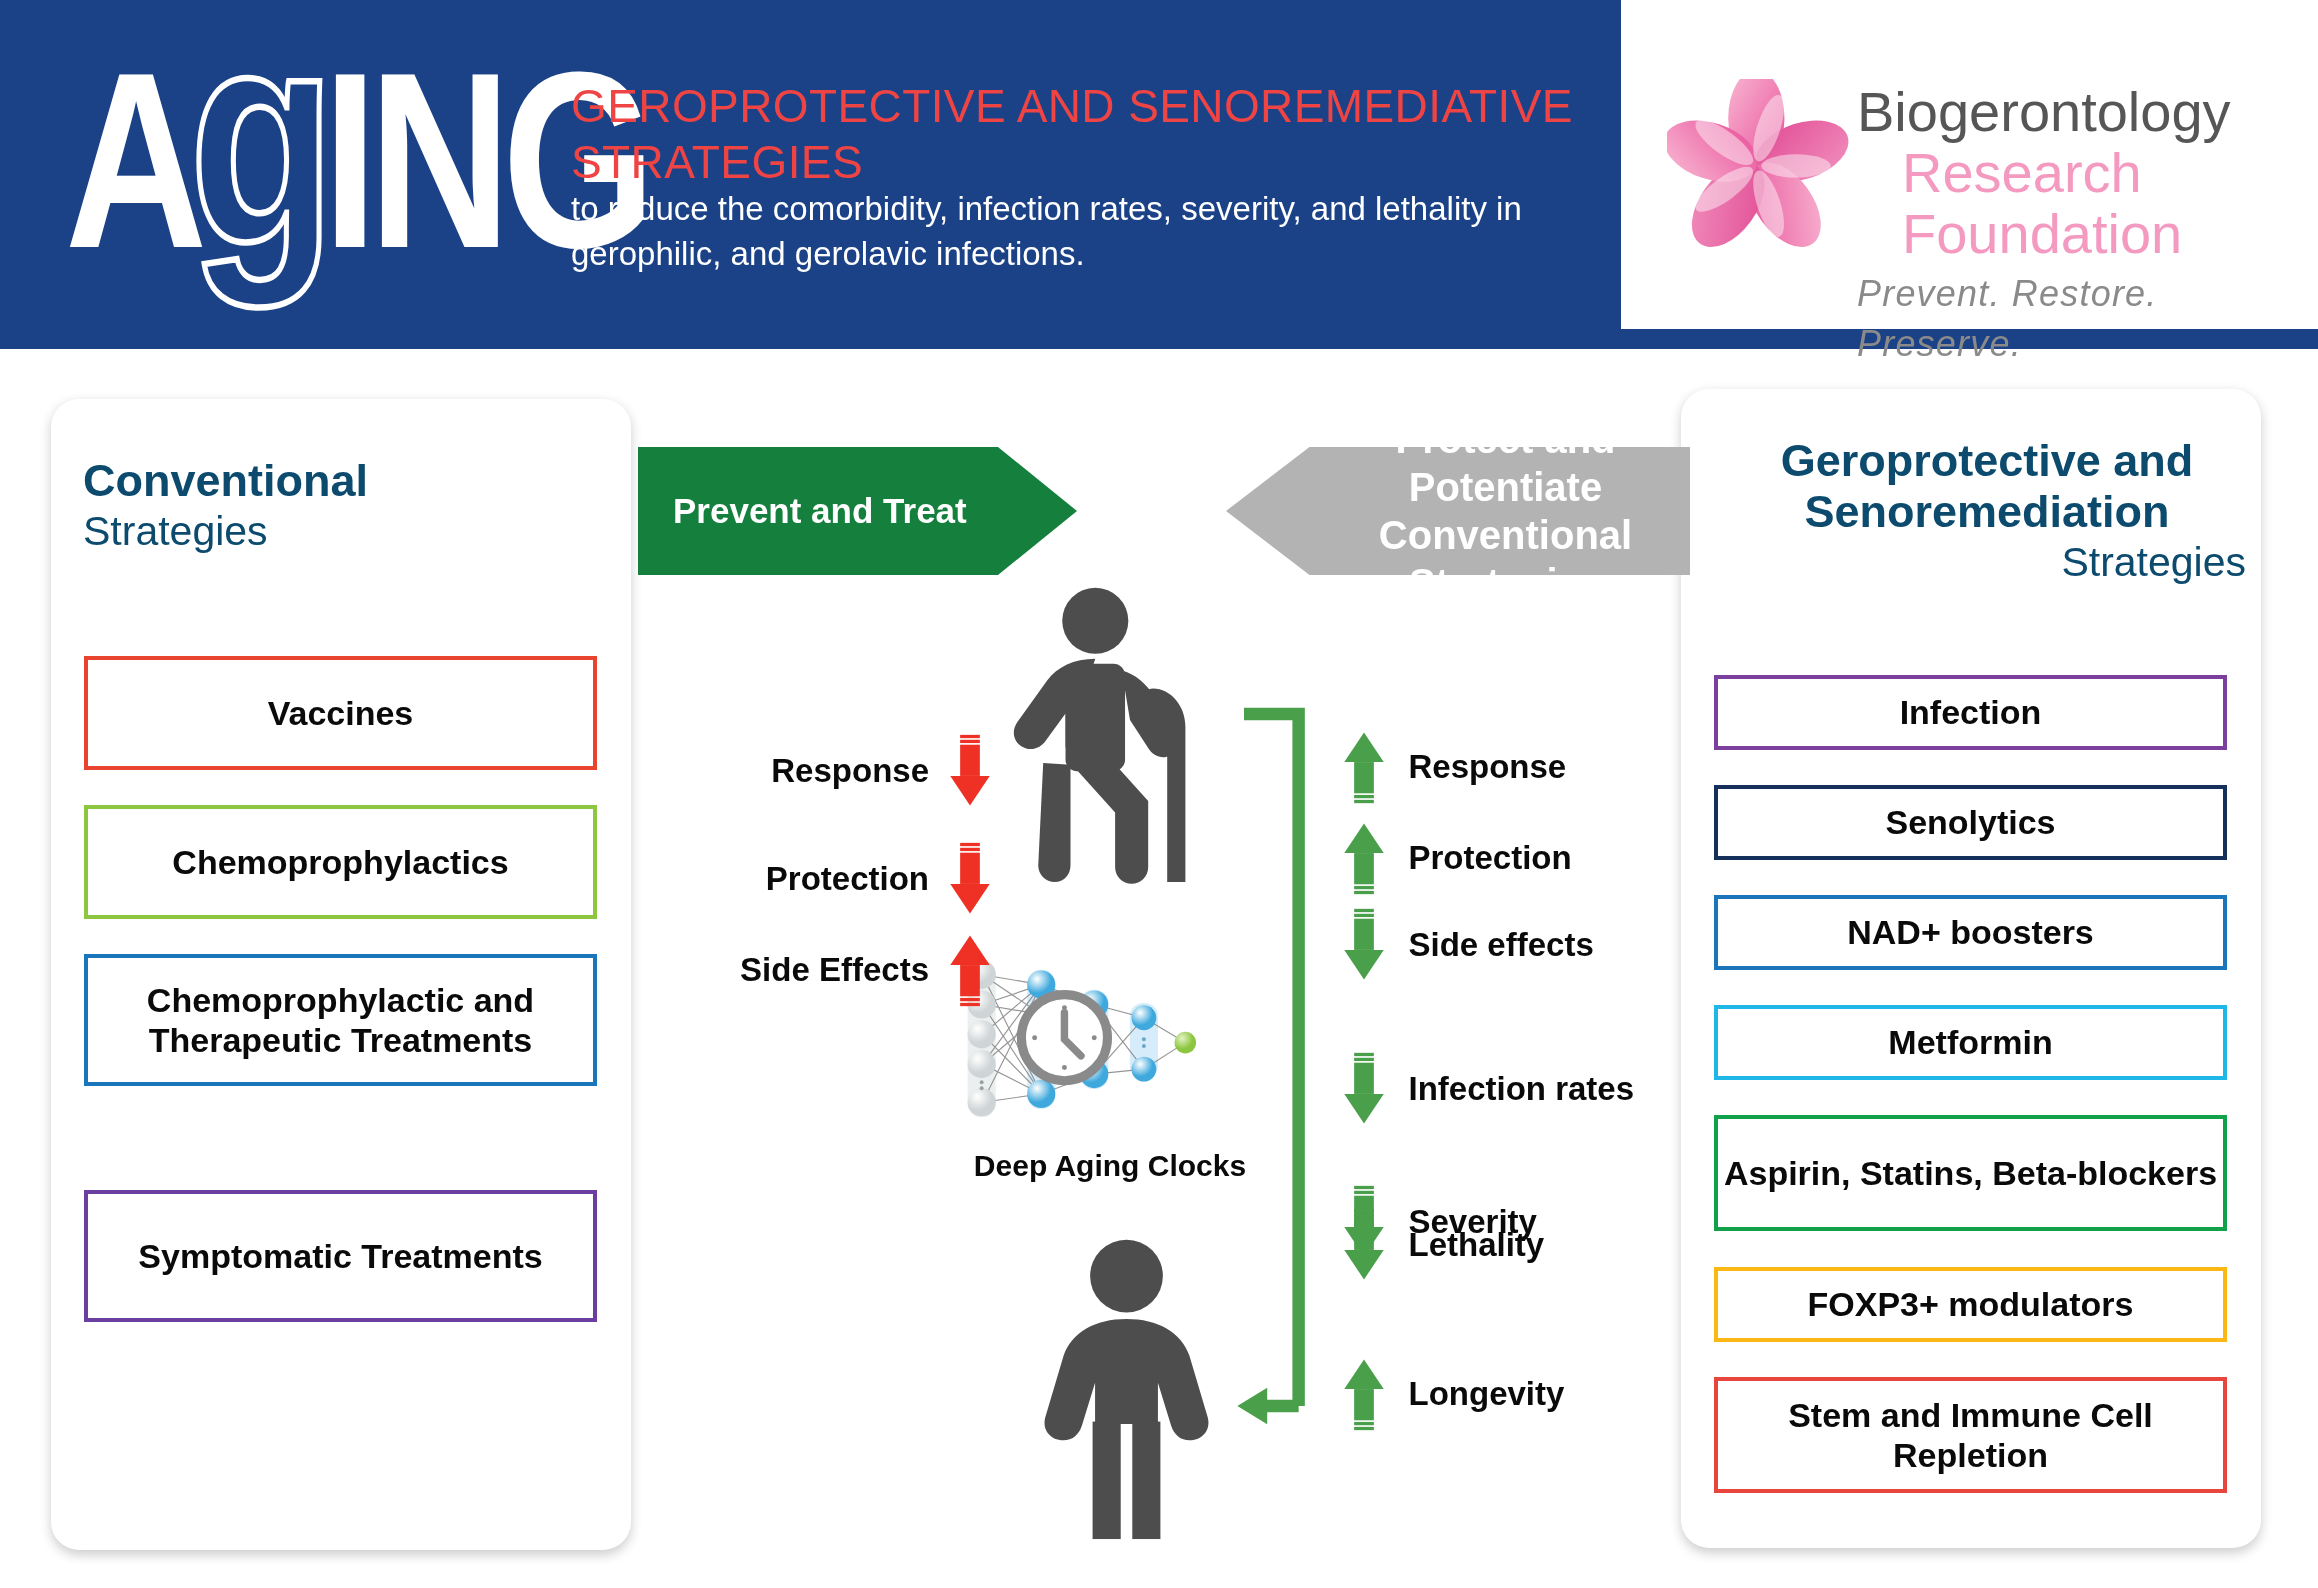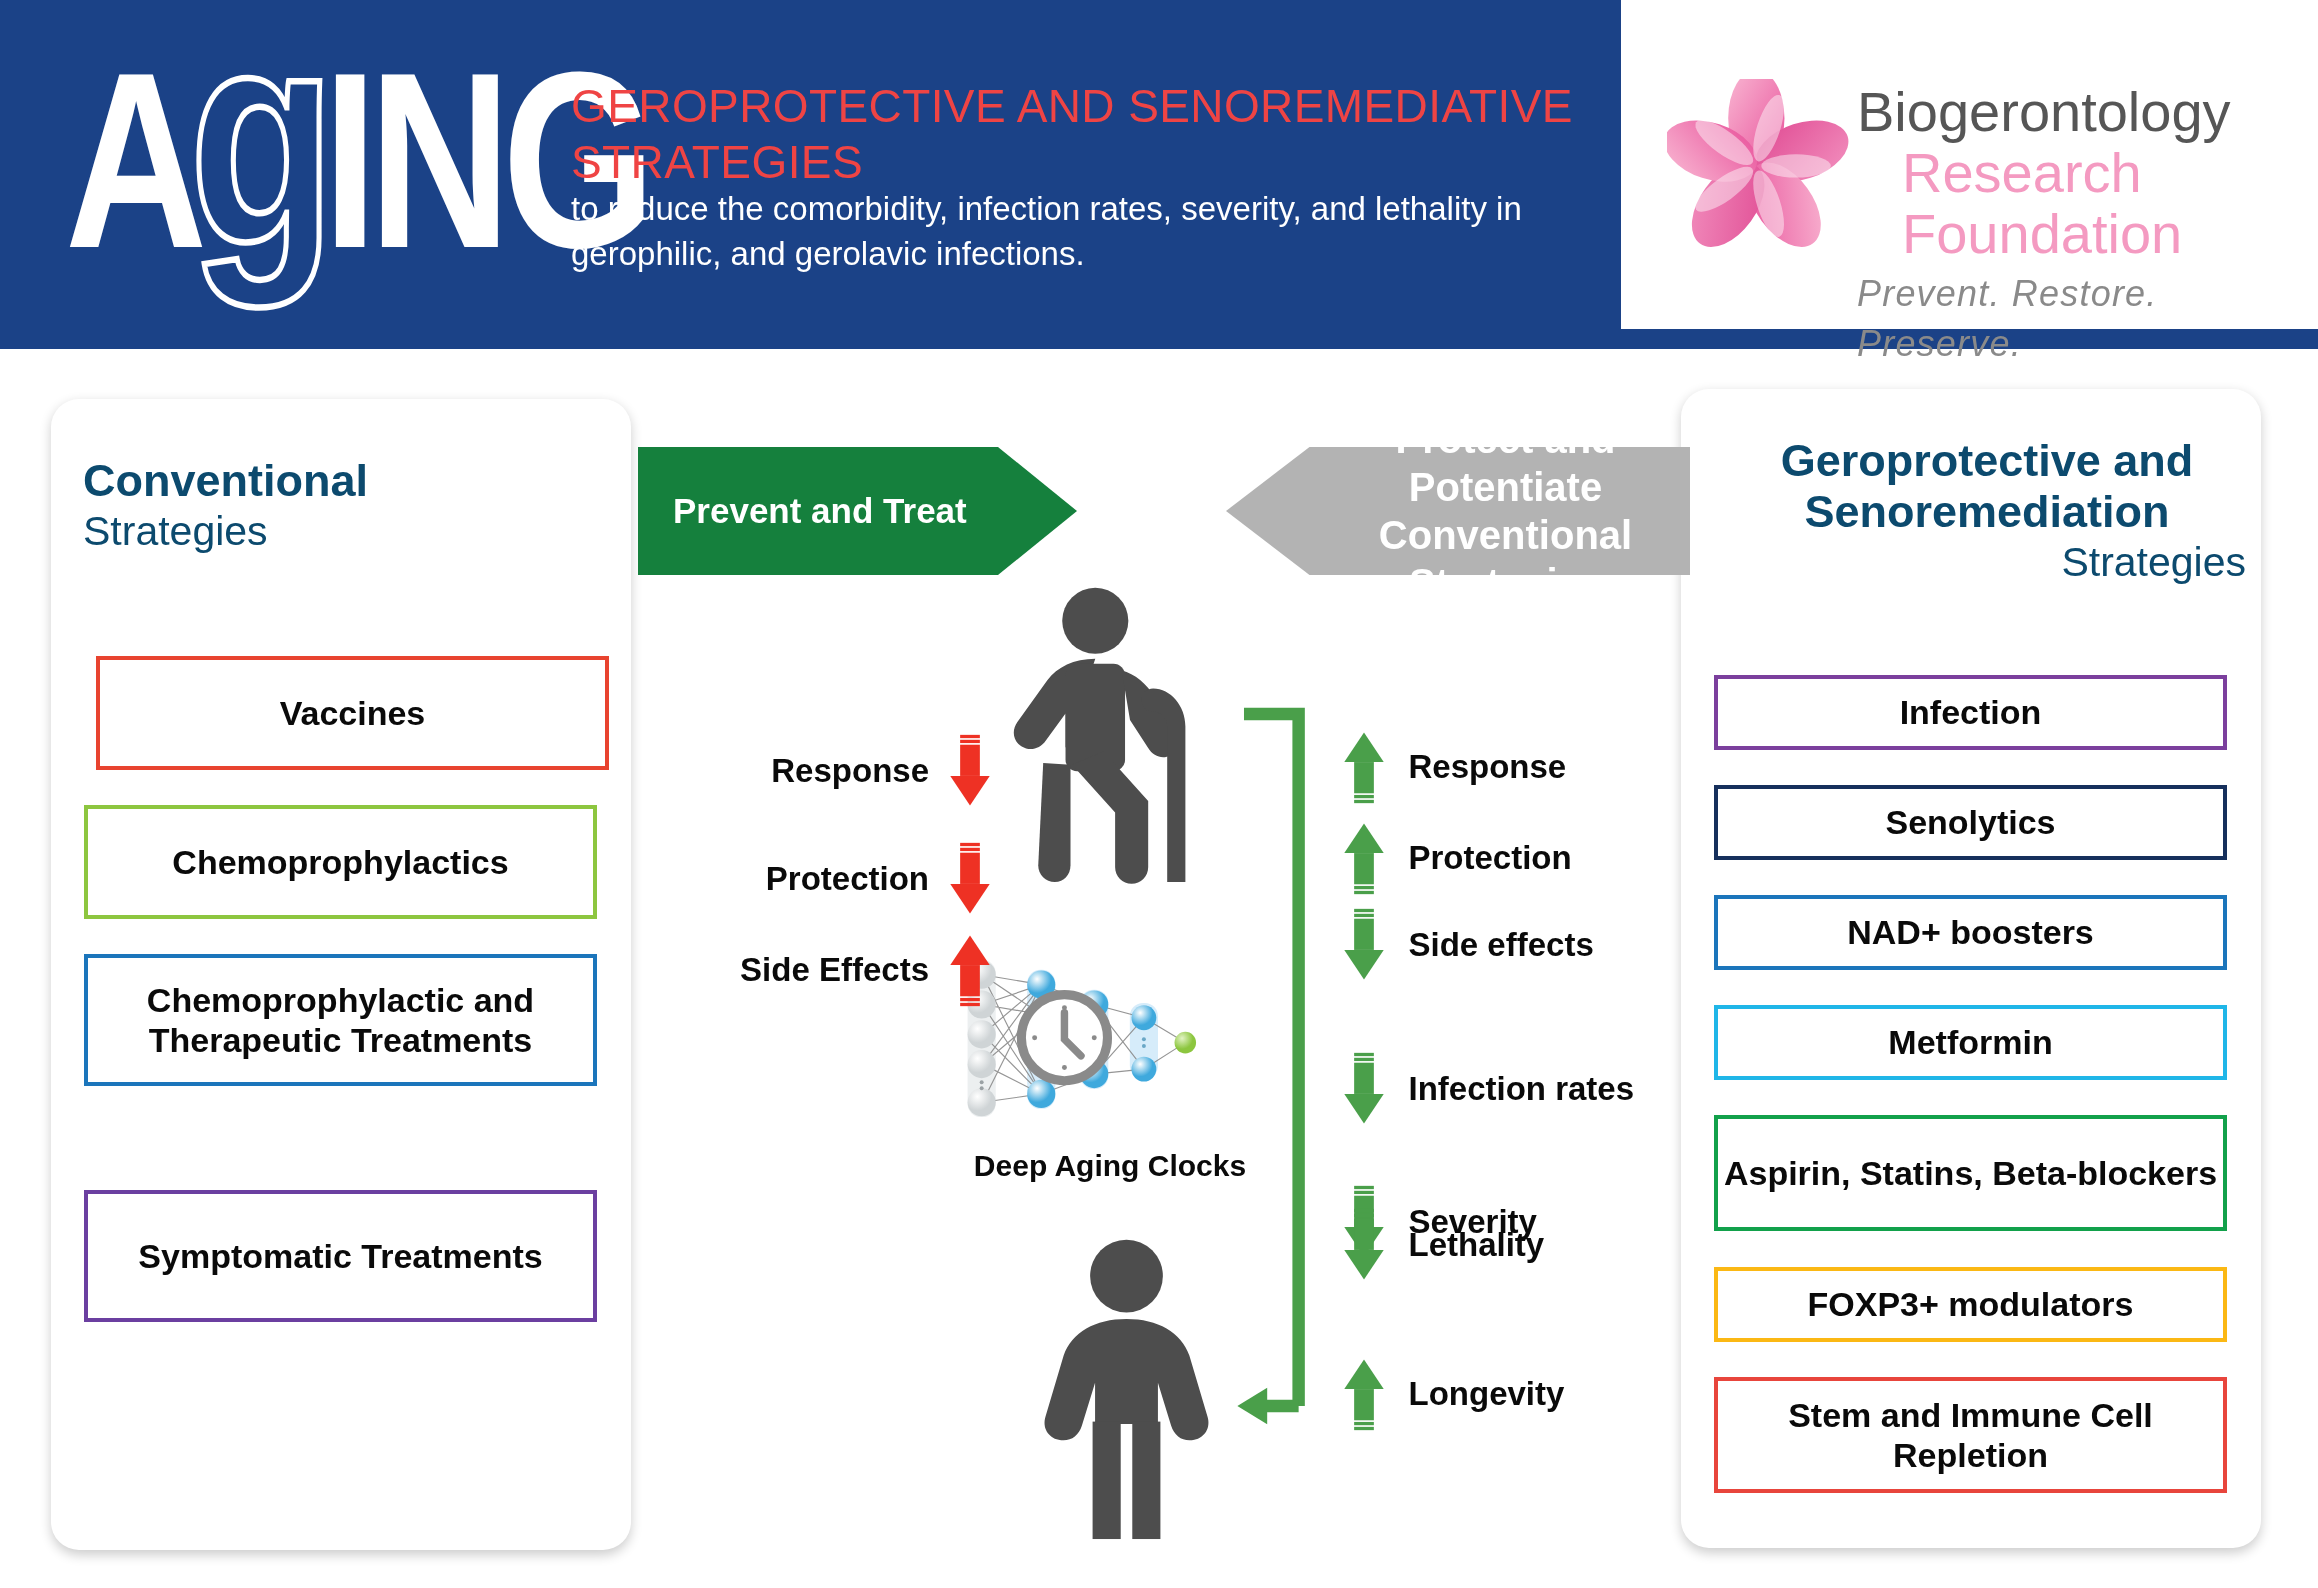--- a/index.html
+++ b/index.html
@@ -239,21 +239,21 @@
       <div class="brf-line2" style="color: rgb(244, 154, 193);">Research Foundation</div>
       <div class="brf-line3" style="color: rgb(138, 138, 138);">Prevent. Restore. Preserve.</div>
     </div>
   </div>
 
   <div class="panel" id="panel-left">
     <div class="panel-title">
       <div class="pt-bold">Conventional</div>
       <div class="pt-normal">Strategies</div>
     </div>
-    <div class="strat-box" style="top: 257px; height: 114px; border-color: rgb(232, 67, 47); margin-left: 12px;">
+    <div class="strat-box" style="top: 257px; height: 114px; border-color: rgb(232, 67, 47);">
         <span>Vaccines</span>
       </div>
     <div class="strat-box" style="top: 406px; height: 114px; border-color: rgb(141, 198, 63);">
         <span>Chemoprophylactics</span>
       </div>
     <div class="strat-box" style="top: 555px; height: 132px; border-color: rgb(27, 117, 187);">
         <span>Chemoprophylactic and Therapeutic Treatments</span>
       </div>
     <div class="strat-box" style="top: 791px; height: 132px; border-color: rgb(107, 63, 160);">
         <span>Symptomatic Treatments</span>

